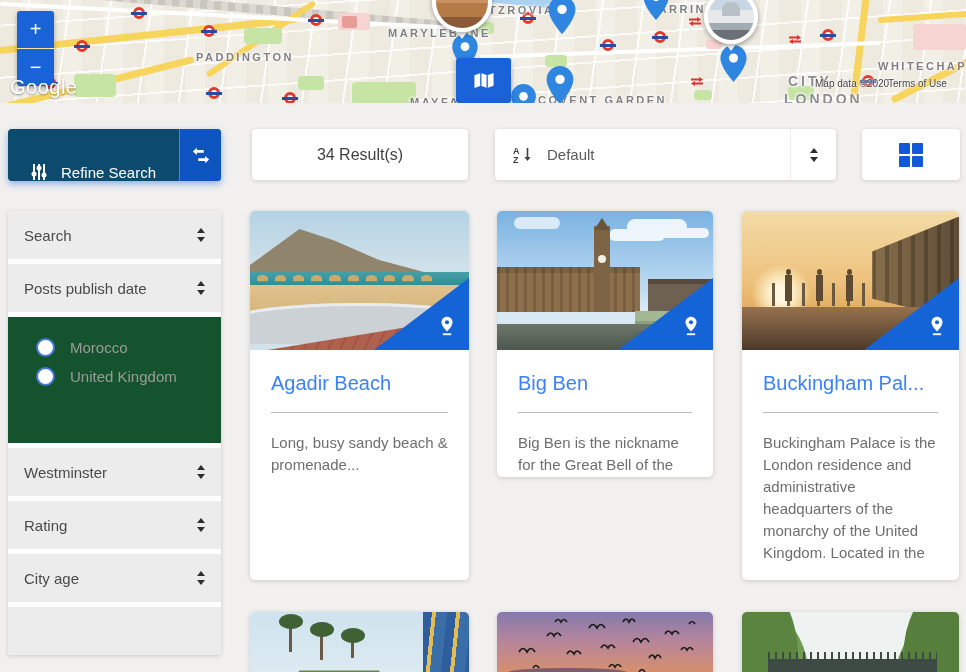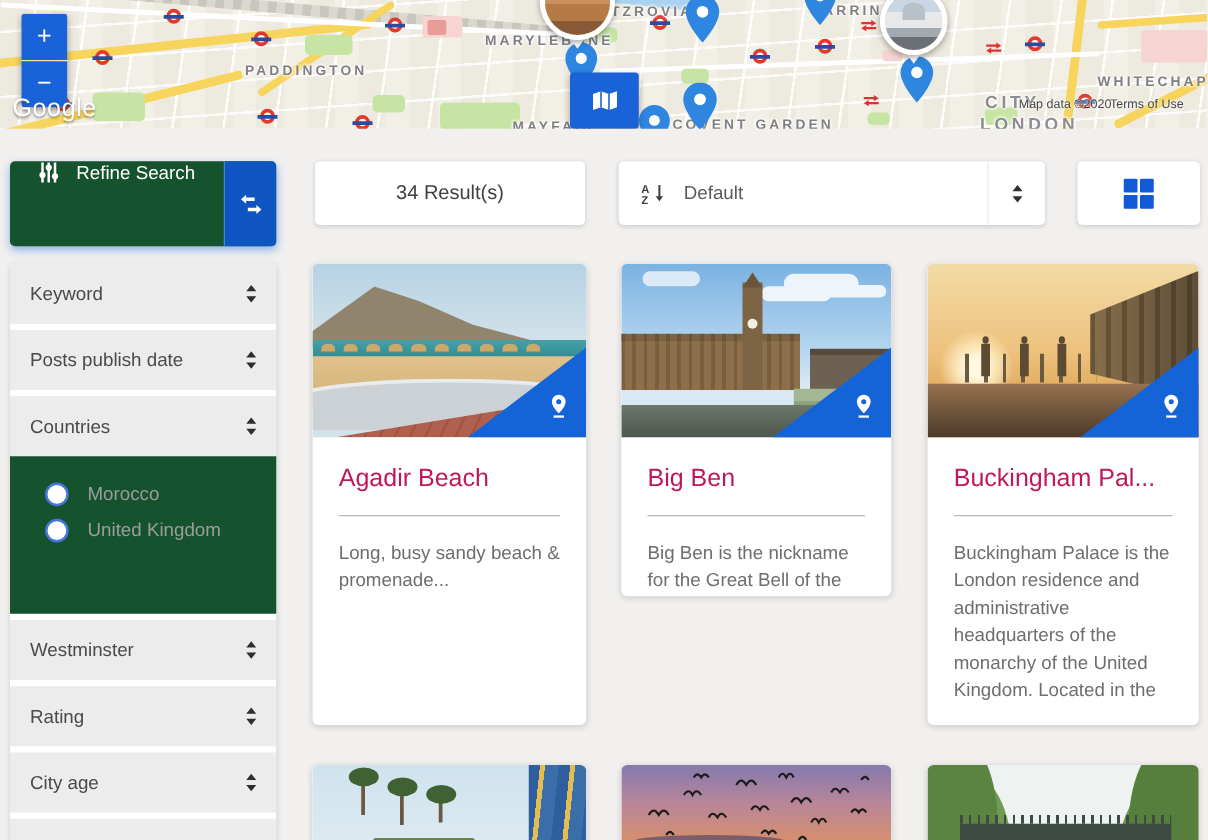--- a/index.html
+++ b/index.html
@@ -31,21 +31,21 @@
   .m2-dome { position:absolute; left:14px; top:8px; width:18px; height:14px; background:#b9c1c8; border-radius:50% 50% 0 0; }
   .zoomctl { position:absolute; left:17px; top:11px; width:37px; border-radius:3px; overflow:hidden; box-shadow:0 2px 5px rgba(0,0,0,.3); }
   .zoombtn { width:37px; height:37px; background:#1a62d8; color:#fff; font-size:20px; display:flex; align-items:center; justify-content:center; cursor:pointer; }
   .zoomdiv { height:1px; background:rgba(255,255,255,.4); }
   .maptype-btn { position:absolute; left:456px; top:58px; width:55px; height:45px; background:#1a62d8; border-radius:3px; box-shadow:0 2px 5px rgba(0,0,0,.3); display:flex; align-items:center; justify-content:center; }
   .google-logo { position:absolute; left:10px; top:76px; color:#fff; font-size:20px; letter-spacing:.5px; text-shadow:0 1px 2px rgba(60,60,60,.55); font-weight:400; }
   .attrib { position:absolute; top:78px; font-size:10px; color:#444; text-shadow:0 0 2px #fff,0 0 2px #fff; }
   .railicon { position:absolute; }
 
   
-  .refine-btn { position:absolute; left:8px; top:129px; width:213px; height:68px; background:#14532d; border-radius:4px; box-shadow:0 3px 7px rgba(20,100,216,.45); display:flex; align-items:flex-start; cursor:pointer; overflow:hidden; }
+  .refine-btn { position:absolute; left:8px; top:129px; width:213px; height:52px; background:#0c4a6e; border-radius:4px; box-shadow:0 3px 7px rgba(20,100,216,.45); display:flex; align-items:flex-end; cursor:pointer; overflow:hidden; }
   .refine-main { flex:1; display:flex; align-items:center; padding-left:22px; gap:13px; color:#fff; font-size:15px; }
   .refine-swap { width:42px; height:100%; background:#0f55c2; display:flex; align-items:center; justify-content:center; border-left:1px solid rgba(255,255,255,.25); cursor:pointer; }
   .card-box { position:absolute; background:#fff; border-radius:4px; box-shadow:0 1px 4px rgba(0,0,0,.14); }
   .results-box { left:252px; top:129px; width:216px; height:51px; display:flex; align-items:center; justify-content:center; font-size:16px; color:#3f3f3f; }
   .sort-box { left:495px; top:129px; width:341px; height:51px; display:flex; align-items:center; cursor:pointer; }
   .sort-label { font-size:15px; color:#5a5a5a; margin-left:14px; flex:1; }
   .sort-spin { width:46px; height:100%; border-left:1px solid #ececec; display:flex; align-items:center; justify-content:center; }
   .grid-btn { left:862px; top:129px; width:98px; height:51px; display:flex; align-items:center; justify-content:center; cursor:pointer; }
   .grid-icon { display:grid; grid-template-columns:11px 11px; grid-template-rows:11px 11px; gap:2px; }
   .grid-icon span { background:#1159d8; border-radius:1px; }
@@ -62,21 +62,21 @@
   .radio-circle { width:19px; height:19px; border:2px solid #4576d8; border-radius:50%; background:#fff; flex:none; }
   .radio-label { font-size:15px; color:#9c9c9c; margin-left:15px; }
   .acc-partial { height:48px; background:#edecec; margin-bottom:0; }
 
   
   .place-card { position:absolute; background:#fff; border-radius:5px; box-shadow:0 1px 5px rgba(0,0,0,.16); overflow:hidden; cursor:pointer; }
   .card-img { position:relative; height:139px; overflow:hidden; }
   .corner { position:absolute; right:0; bottom:0; width:0; height:0; border-left:95px solid transparent; border-bottom:72px solid #1464d8; }
   .corner-pin { position:absolute; right:11px; bottom:9px; }
   .card-body { padding:22px 21px 0 21px; }
-  .card-title { font-size:20px; color:#be185d; white-space:nowrap; overflow:hidden; }
+  .card-title { font-size:20px; color:#3b82f6; white-space:nowrap; overflow:hidden; }
   .card-div { border-top:1px solid #b9b9b9; margin-top:17px; }
   .card-desc { margin-top:19px; font-size:15px; color:#6e6e6e; line-height:22px; }
 
   
   .art { position:absolute; inset:0; }
   
   .ag-sky { position:absolute; inset:0; background:linear-gradient(180deg,#b5d2e4 0%,#d2e2ea 45%); }
   .ag-mountain { position:absolute; left:-8%; top:10%; width:90%; height:38%; background:#8a7b5e; clip-path:polygon(0 100%,14% 62%,34% 8%,52% 30%,74% 66%,100% 92%,100% 100%); opacity:.9; }
   .ag-sea { position:absolute; left:0; top:44%; width:100%; height:11%; background:linear-gradient(180deg,#45a0a6,#2f8b94); }
   .ag-beach { position:absolute; left:0; top:53%; width:100%; height:30%; background:linear-gradient(180deg,#e0c28c,#d3b077); }
@@ -296,35 +296,28 @@
     <div class="grid-icon">
         <span></span>
         <span></span>
         <span></span>
         <span></span>
       </div>
   </div>
 
   <div class="sidebar">
     <div class="acc-header">
-      <span class="lbl">Keyword</span>
+      <span class="lbl">Search</span>
       <div class="spin">
           <span class="up"></span>
           <span class="dn"></span>
         </div>
     </div>
     <div class="acc-header">
       <span class="lbl">Posts publish date</span>
-      <div class="spin">
-          <span class="up"></span>
-          <span class="dn"></span>
-        </div>
-    </div>
-    <div class="acc-header" style="margin-bottom:0;">
-      <span class="lbl">Countries</span>
       <div class="spin">
           <span class="up"></span>
           <span class="dn"></span>
         </div>
     </div>
     <div class="countries-panel">
       <div class="radio-row">
         <span class="radio-circle"></span>
         <span class="radio-label">Morocco</span>
       </div>

